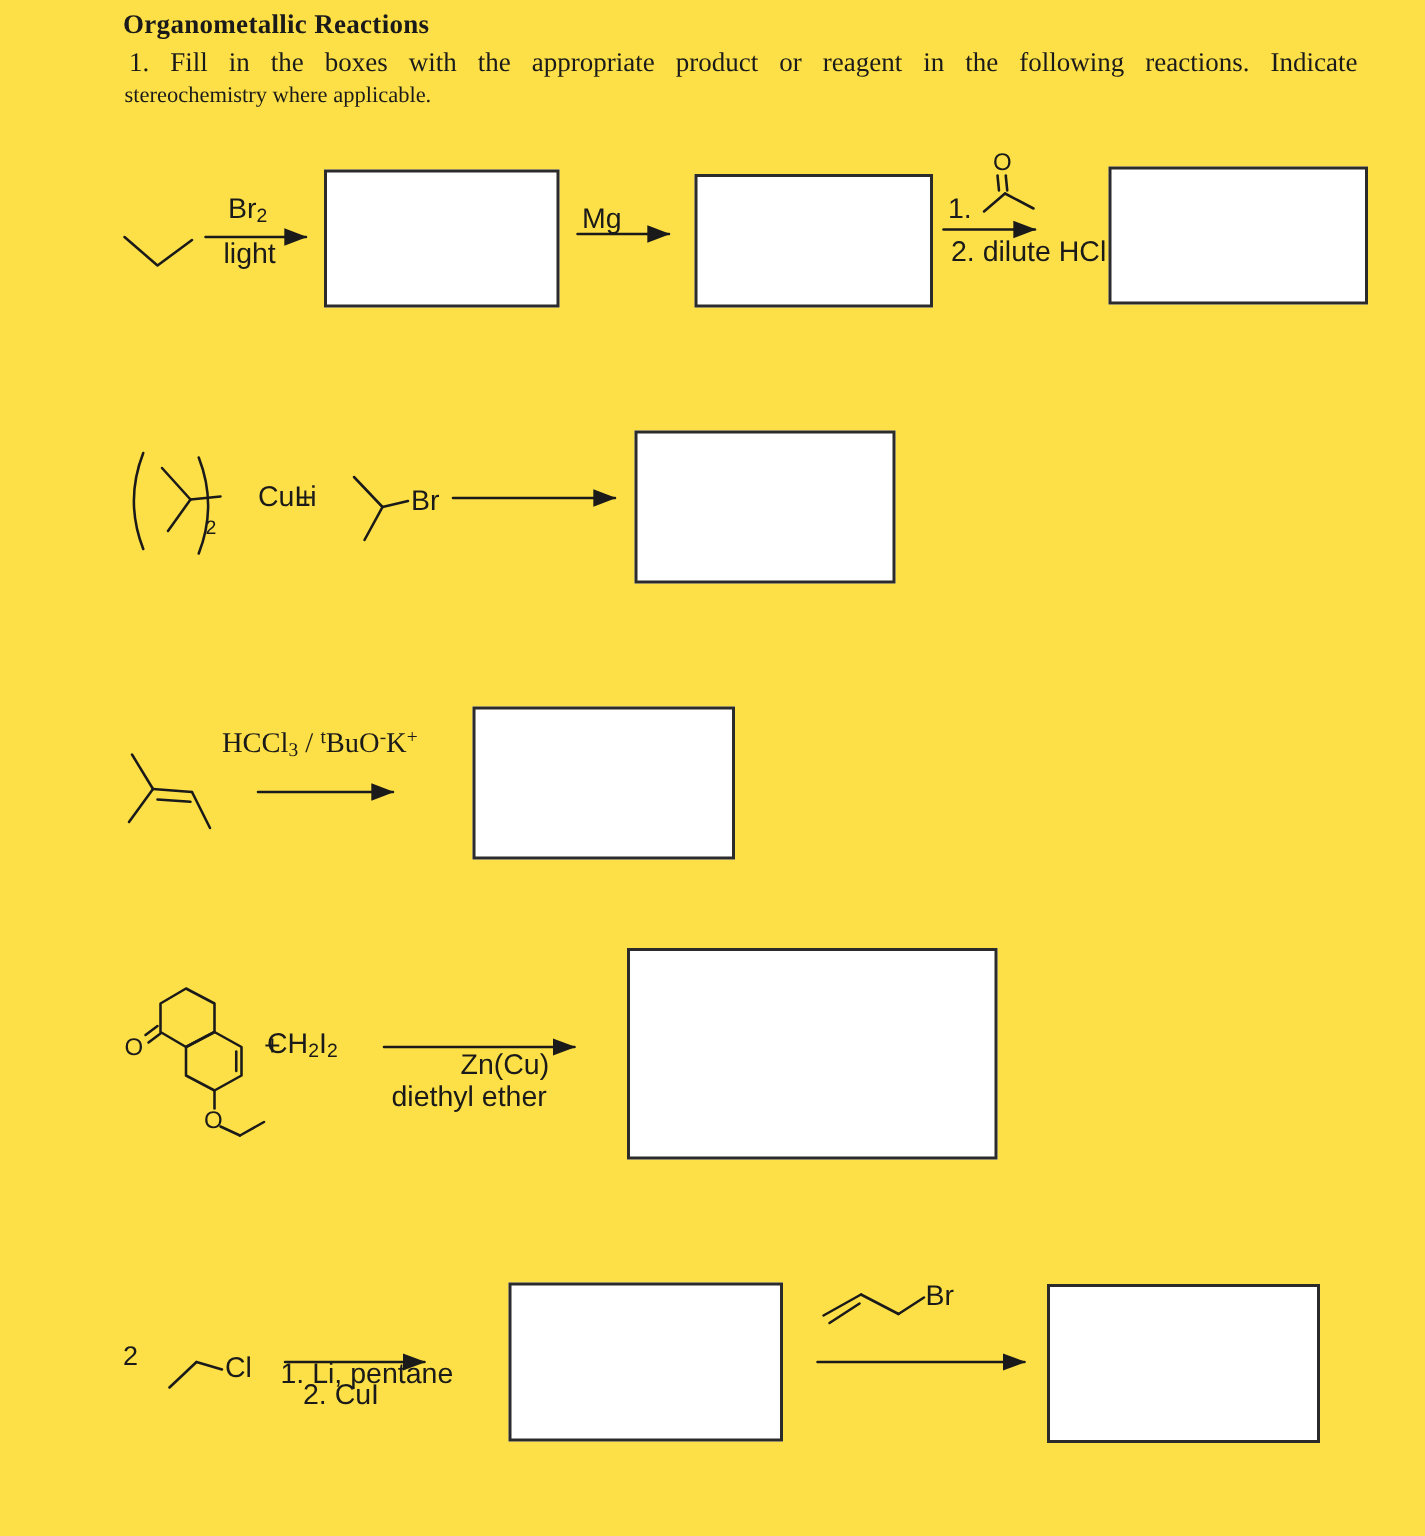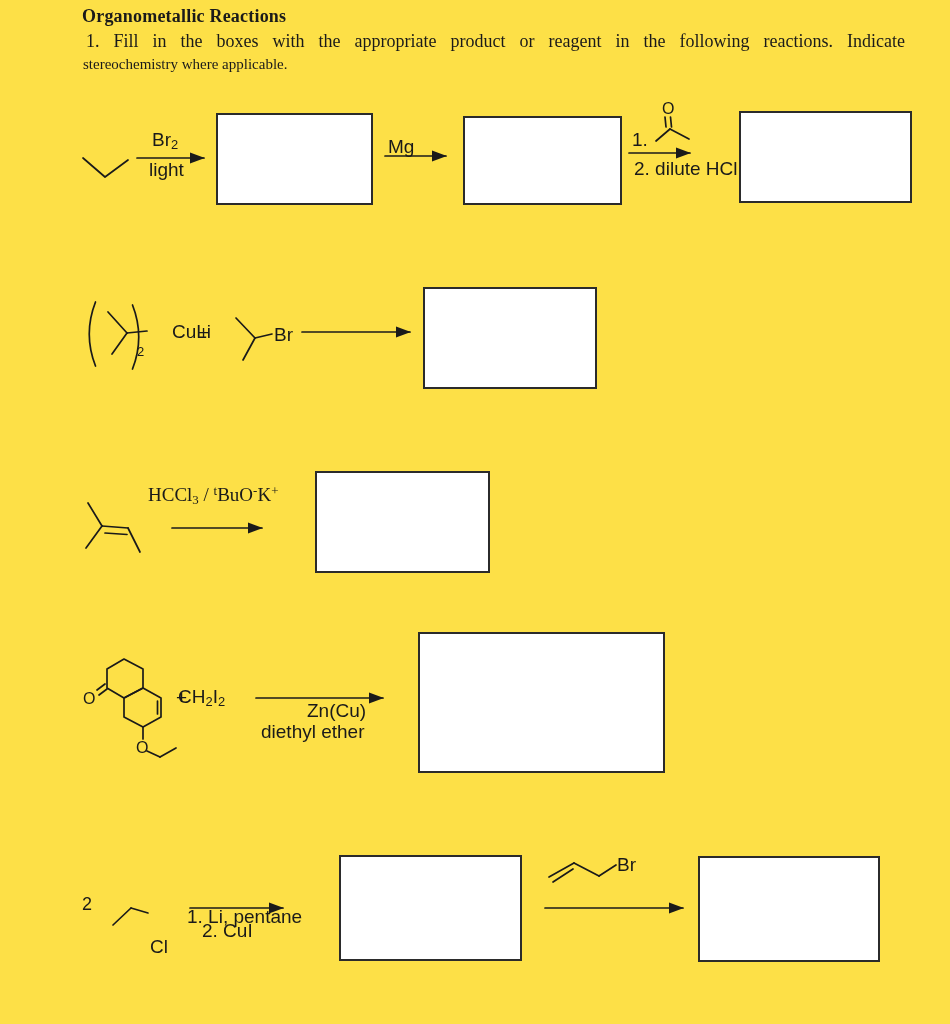--- a/index.html
+++ b/index.html
@@ -125,18 +125,18 @@
   <span class="chem" style="left:148px;top:483px;font-family:Liberation Serif, serif;"><span>HCCl</span><span class="sub">3</span><span> / </span><span class="sup">t</span><span>BuO</span><span class="sup">-</span><span>K</span><span class="sup">+</span></span>
 
   <span class="atom" style="left:83px;top:690px;">O</span>
   <span class="chem" style="left:176px;top:687px;">+</span>
   <span class="chem" style="left:178px;top:686px;"><span>CH</span><span class="sub">2</span><span>I</span><span class="sub">2</span></span>
   <span class="chem" style="left:287px;top:700px;margin-left:20px;">Zn(Cu)</span>
   <span class="chem" style="left:261px;top:709px;margin-top:12px;">diethyl ether</span>
   <span class="atom" style="left:136px;top:739px;">O</span>
 
   <span class="chem" style="left:82px;top:894px;font-size:18px;">2</span>
-  <span class="chem" style="left:150px;top:936px;text-align:center;">Cl</span>
+  <span class="chem" style="left:150px;top:902px;text-align:center;">Cl</span>
   <span class="chem" style="left:187px;top:874px;margin-top:32px;">1. Li, pentane</span>
   <span class="chem" style="left:202px;top:920px;">2. CuI</span>
   <span class="chem" style="left:617px;top:854px;">Br</span>
 
 </div>
 
 </body></html>

